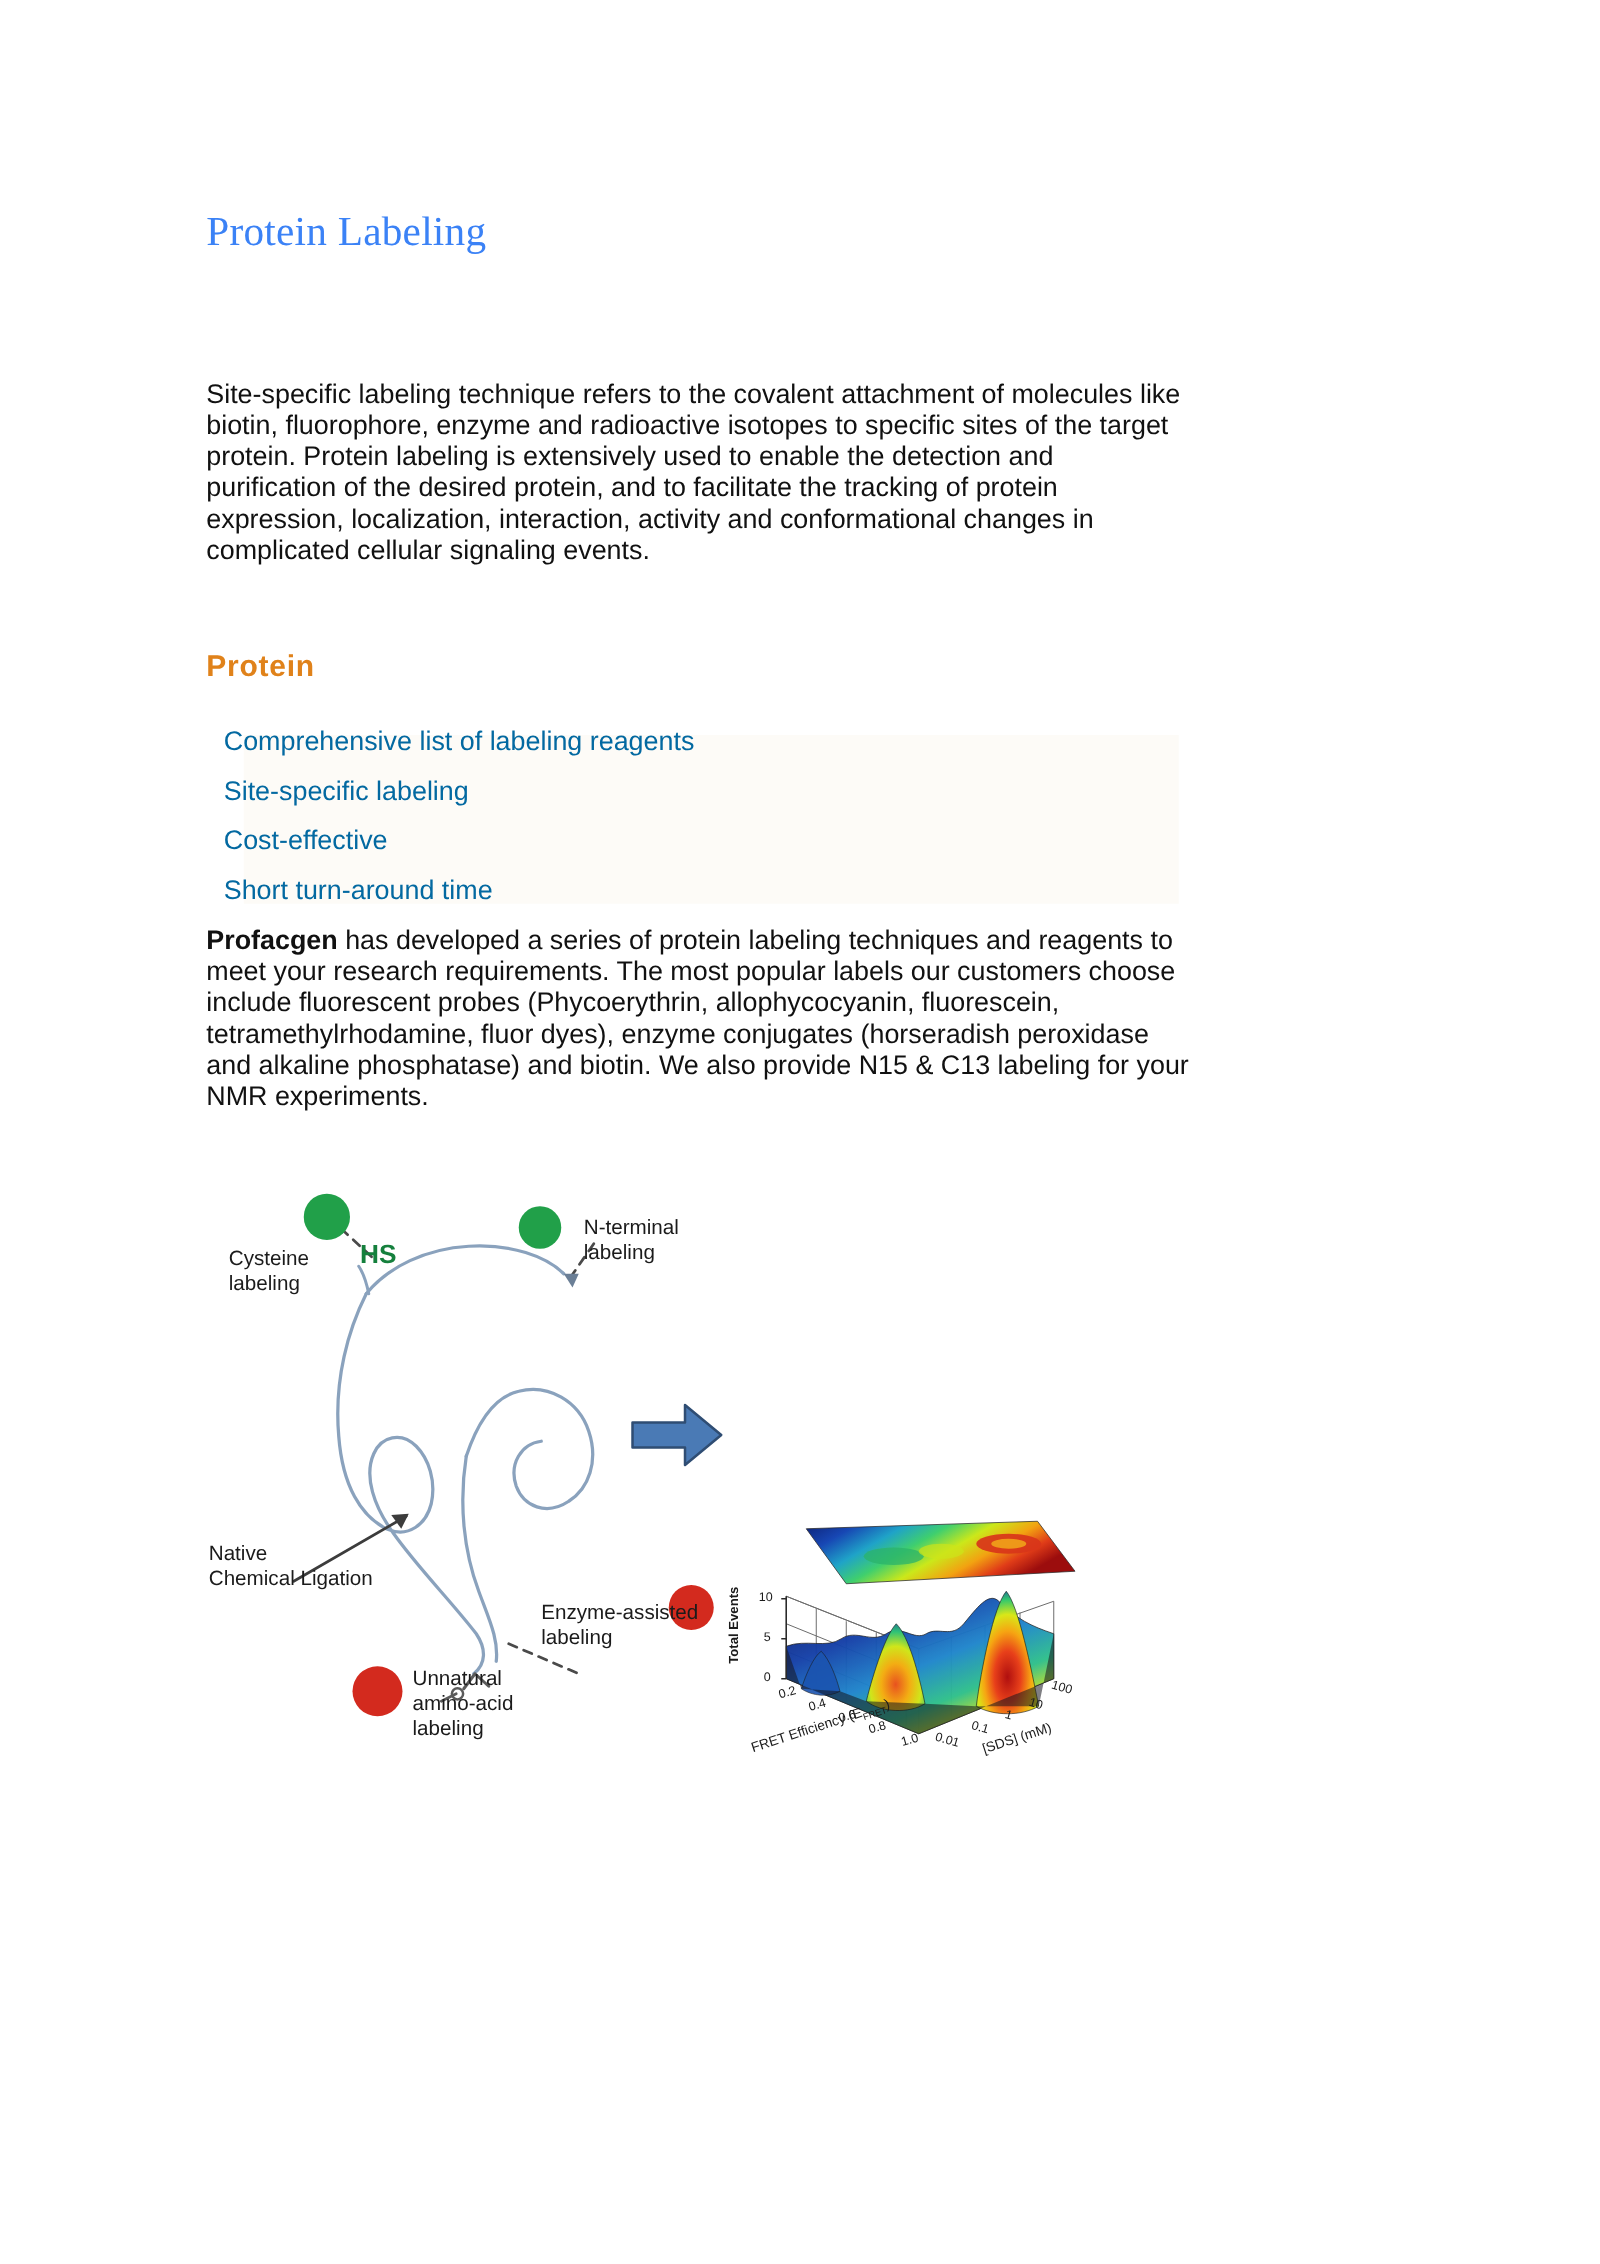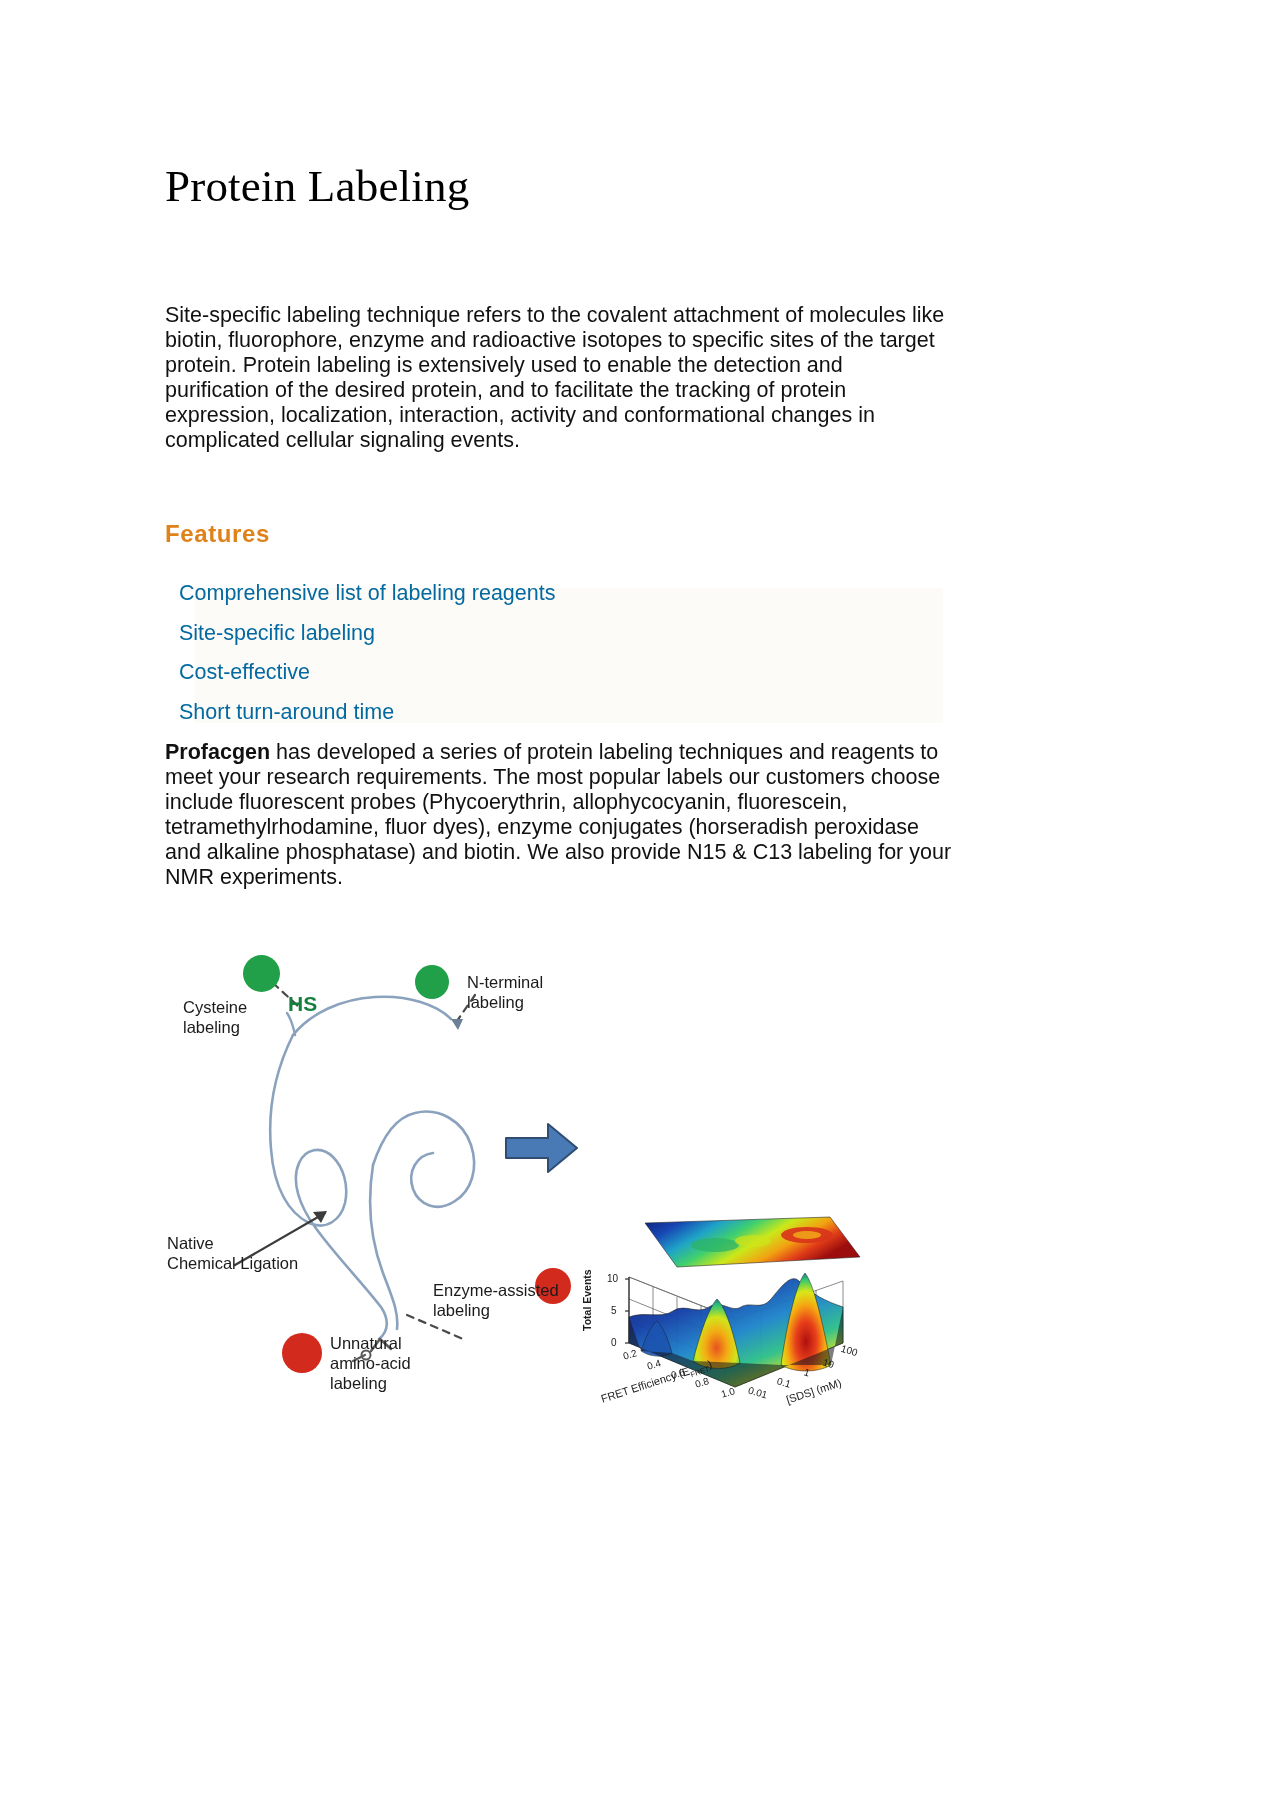--- a/index.html
+++ b/index.html
@@ -24,23 +24,23 @@
   }
   .content {
     position: absolute;
     left: 165px;
     top: 0;
     width: 785px;
   }
   h1.doc-title {
     font-family: "Liberation Serif", serif;
     font-weight: 400;
-    font-size: 45px;
+    font-size: 33px;
     line-height: 52px;
-    color: #000000;
+    color: #3b82f6;
     margin: 0;
     padding: 0;
     position: absolute;
     left: 0;
     top: 160px;
     letter-spacing: 0.2px;
   }
   p.body-para {
     font-size: 21.5px;
     line-height: 25px;
@@ -165,21 +165,21 @@
 
 <div class="page">
   <div class="content">
 
     <h1 class="doc-title">Protein Labeling</h1>
 
     <p class="body-para intro-para">Site-specific labeling technique refers to the covalent attachment of molecules like biotin, fluorophore, enzyme and radioactive isotopes to specific sites of the target protein. Protein labeling is extensively used to enable the detection and purification of the desired protein, and to facilitate the tracking of protein expression, localization, interaction, activity and conformational changes in complicated cellular signaling events.</p>
 
     <div class="features-box"></div>
 
-    <div class="features-heading">Features</div>
+    <div class="features-heading">Protein</div>
 
     <ul class="features-list">
       <li>Comprehensive list of labeling reagents</li>
       <li>Site-specific labeling</li>
       <li>Cost-effective</li>
       <li>Short turn-around time</li>
     </ul>
 
     <p class="body-para profacgen-para"><span class="bold">Profacgen</span><span> has developed a series of protein labeling techniques and reagents to meet your research requirements. The most popular labels our customers choose include fluorescent probes (Phycoerythrin, allophycocyanin, fluorescein, tetramethylrhodamine, fluor dyes), enzyme conjugates (horseradish peroxidase and alkaline phosphatase) and biotin. We also provide N15 &amp; C13 labeling for your NMR experiments.</span></p>
 

